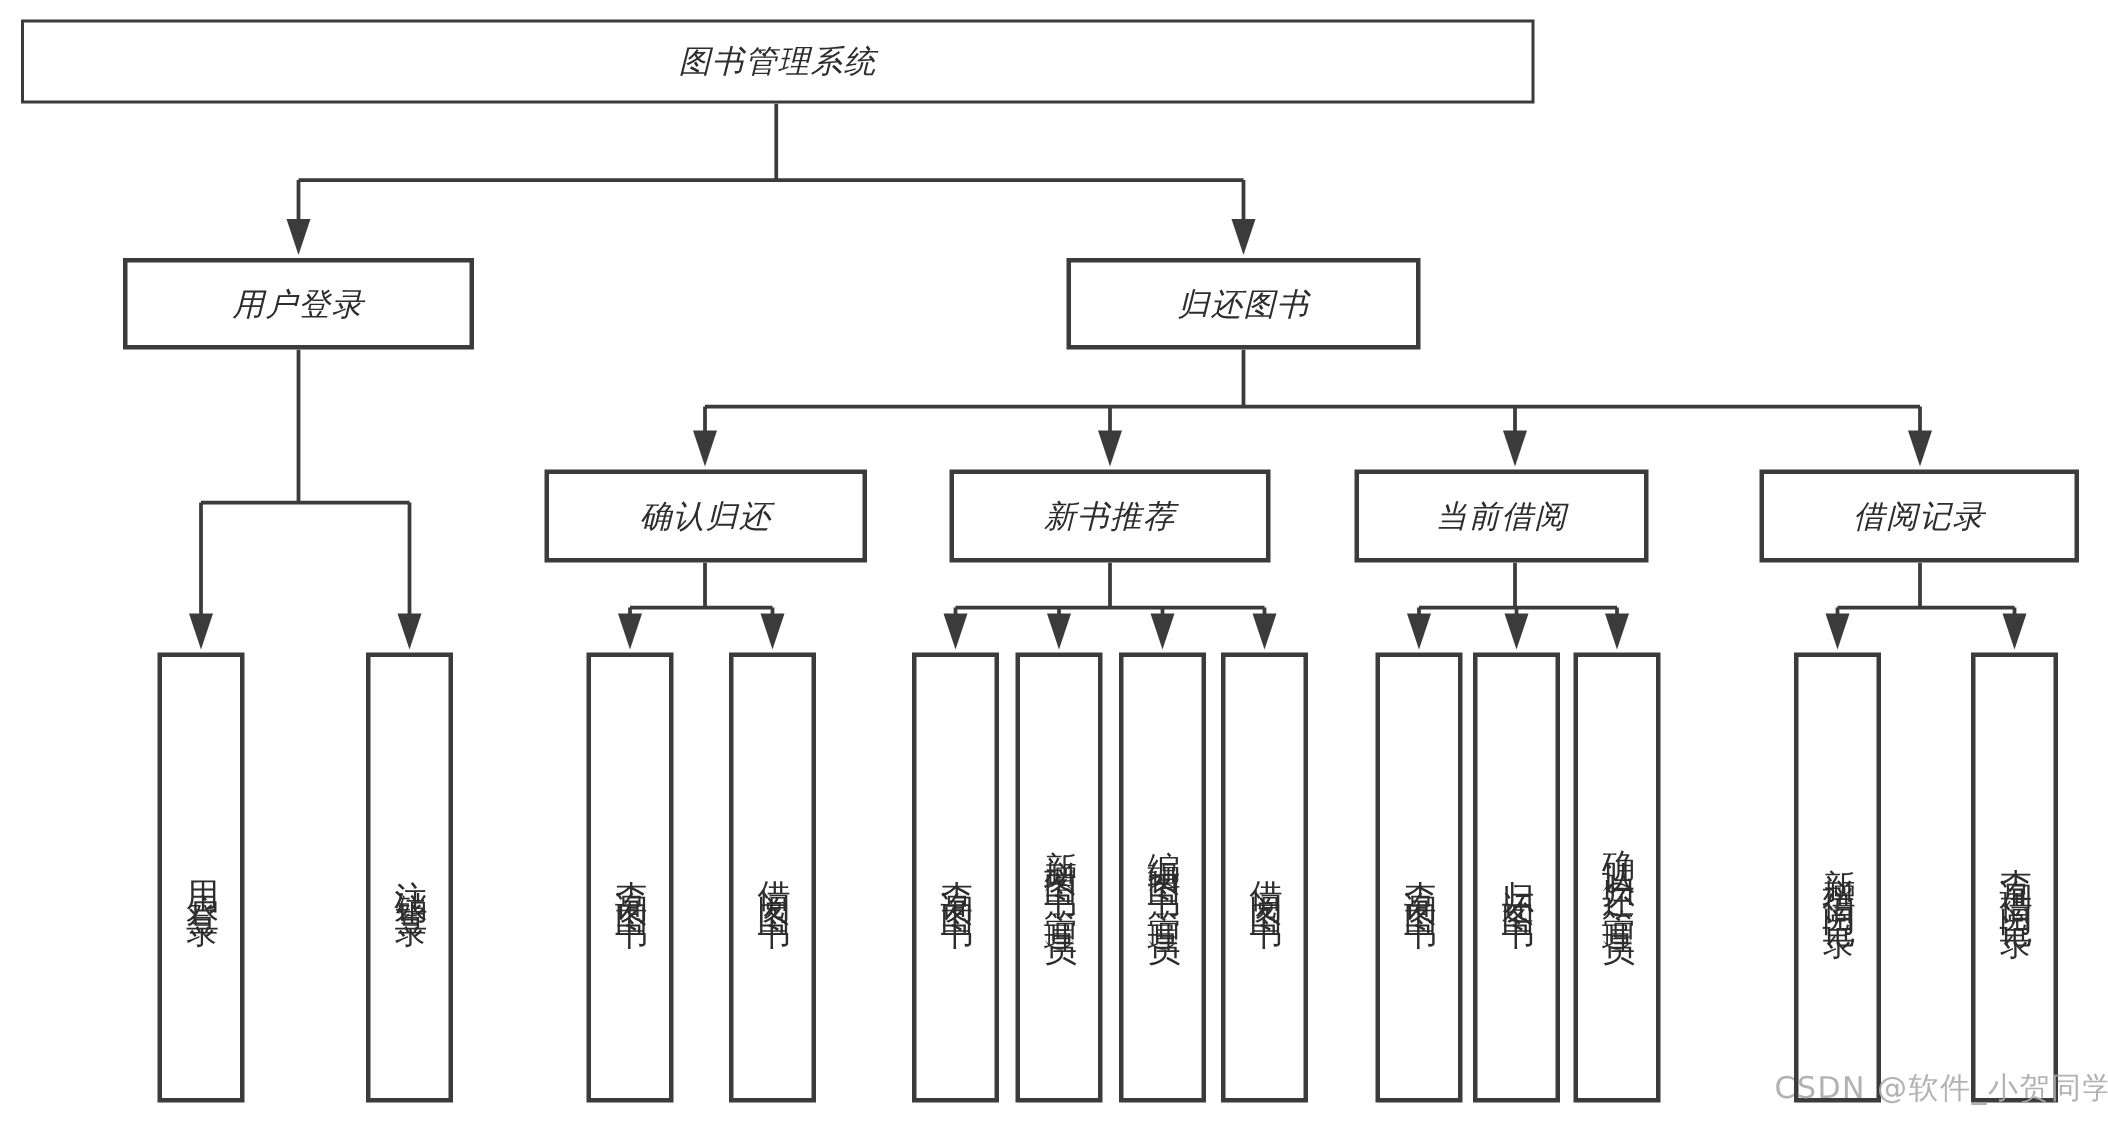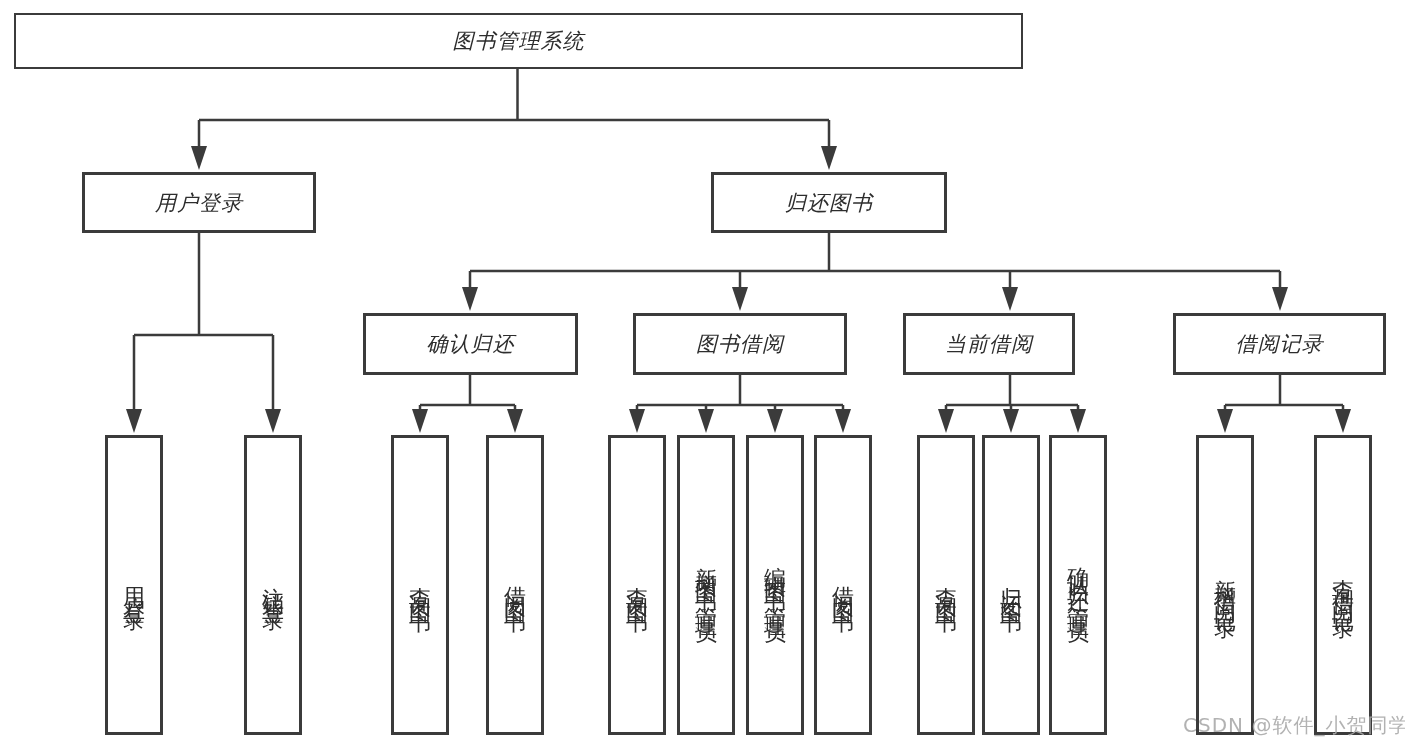--- a/index.html
+++ b/index.html
@@ -44,21 +44,21 @@
     font-size: 22px;
     letter-spacing: 8px;
     line-height: 1;
   }
   
   .n-root  { left: 14px;   top: 13px;  width: 1009px; height: 56px; }
   .n-l2a   { left: 82px;   top: 172px; width: 234px;  height: 61px; }
   .n-l2b   { left: 711px;  top: 172px; width: 236px;  height: 61px; }
   .n-l3a   { left: 363px;  top: 313px; width: 215px;  height: 62px; }
   .n-l3b   { left: 633px;  top: 313px; width: 214px;  height: 62px; }
-  .n-l3c   { left: 903px;  top: 313px; width: 172px;  height: 62px; }
+  .n-l3c   { left: 903px;  top: 313px; width: 196px;  height: 62px; }
   .n-l3d   { left: 1173px; top: 313px; width: 213px;  height: 62px; }
   
   .leaf { top: 435px; width: 58px; height: 300px; }
   .n-g1c1 { left: 105px; }
   .n-g1c2 { left: 244px; }
   .n-g2c1 { left: 391px; }
   .n-g2c2 { left: 486px; }
   .n-g3c1 { left: 608px; }
   .n-g3c2 { left: 677px; }
   .n-g3c3 { left: 746px; }
@@ -152,21 +152,21 @@
     <span>用户登录</span>
   </div>
   <div class="node h n-l2b">
     <span>归还图书</span>
   </div>
 
   <div class="node h n-l3a">
     <span>确认归还</span>
   </div>
   <div class="node h n-l3b">
-    <span>图书借阅</span>
+    <span>新书推荐</span>
   </div>
   <div class="node h n-l3c">
     <span>当前借阅</span>
   </div>
   <div class="node h n-l3d">
     <span>借阅记录</span>
   </div>
 
   <div class="node v leaf n-g1c1">
     <span>用户登录</span>

